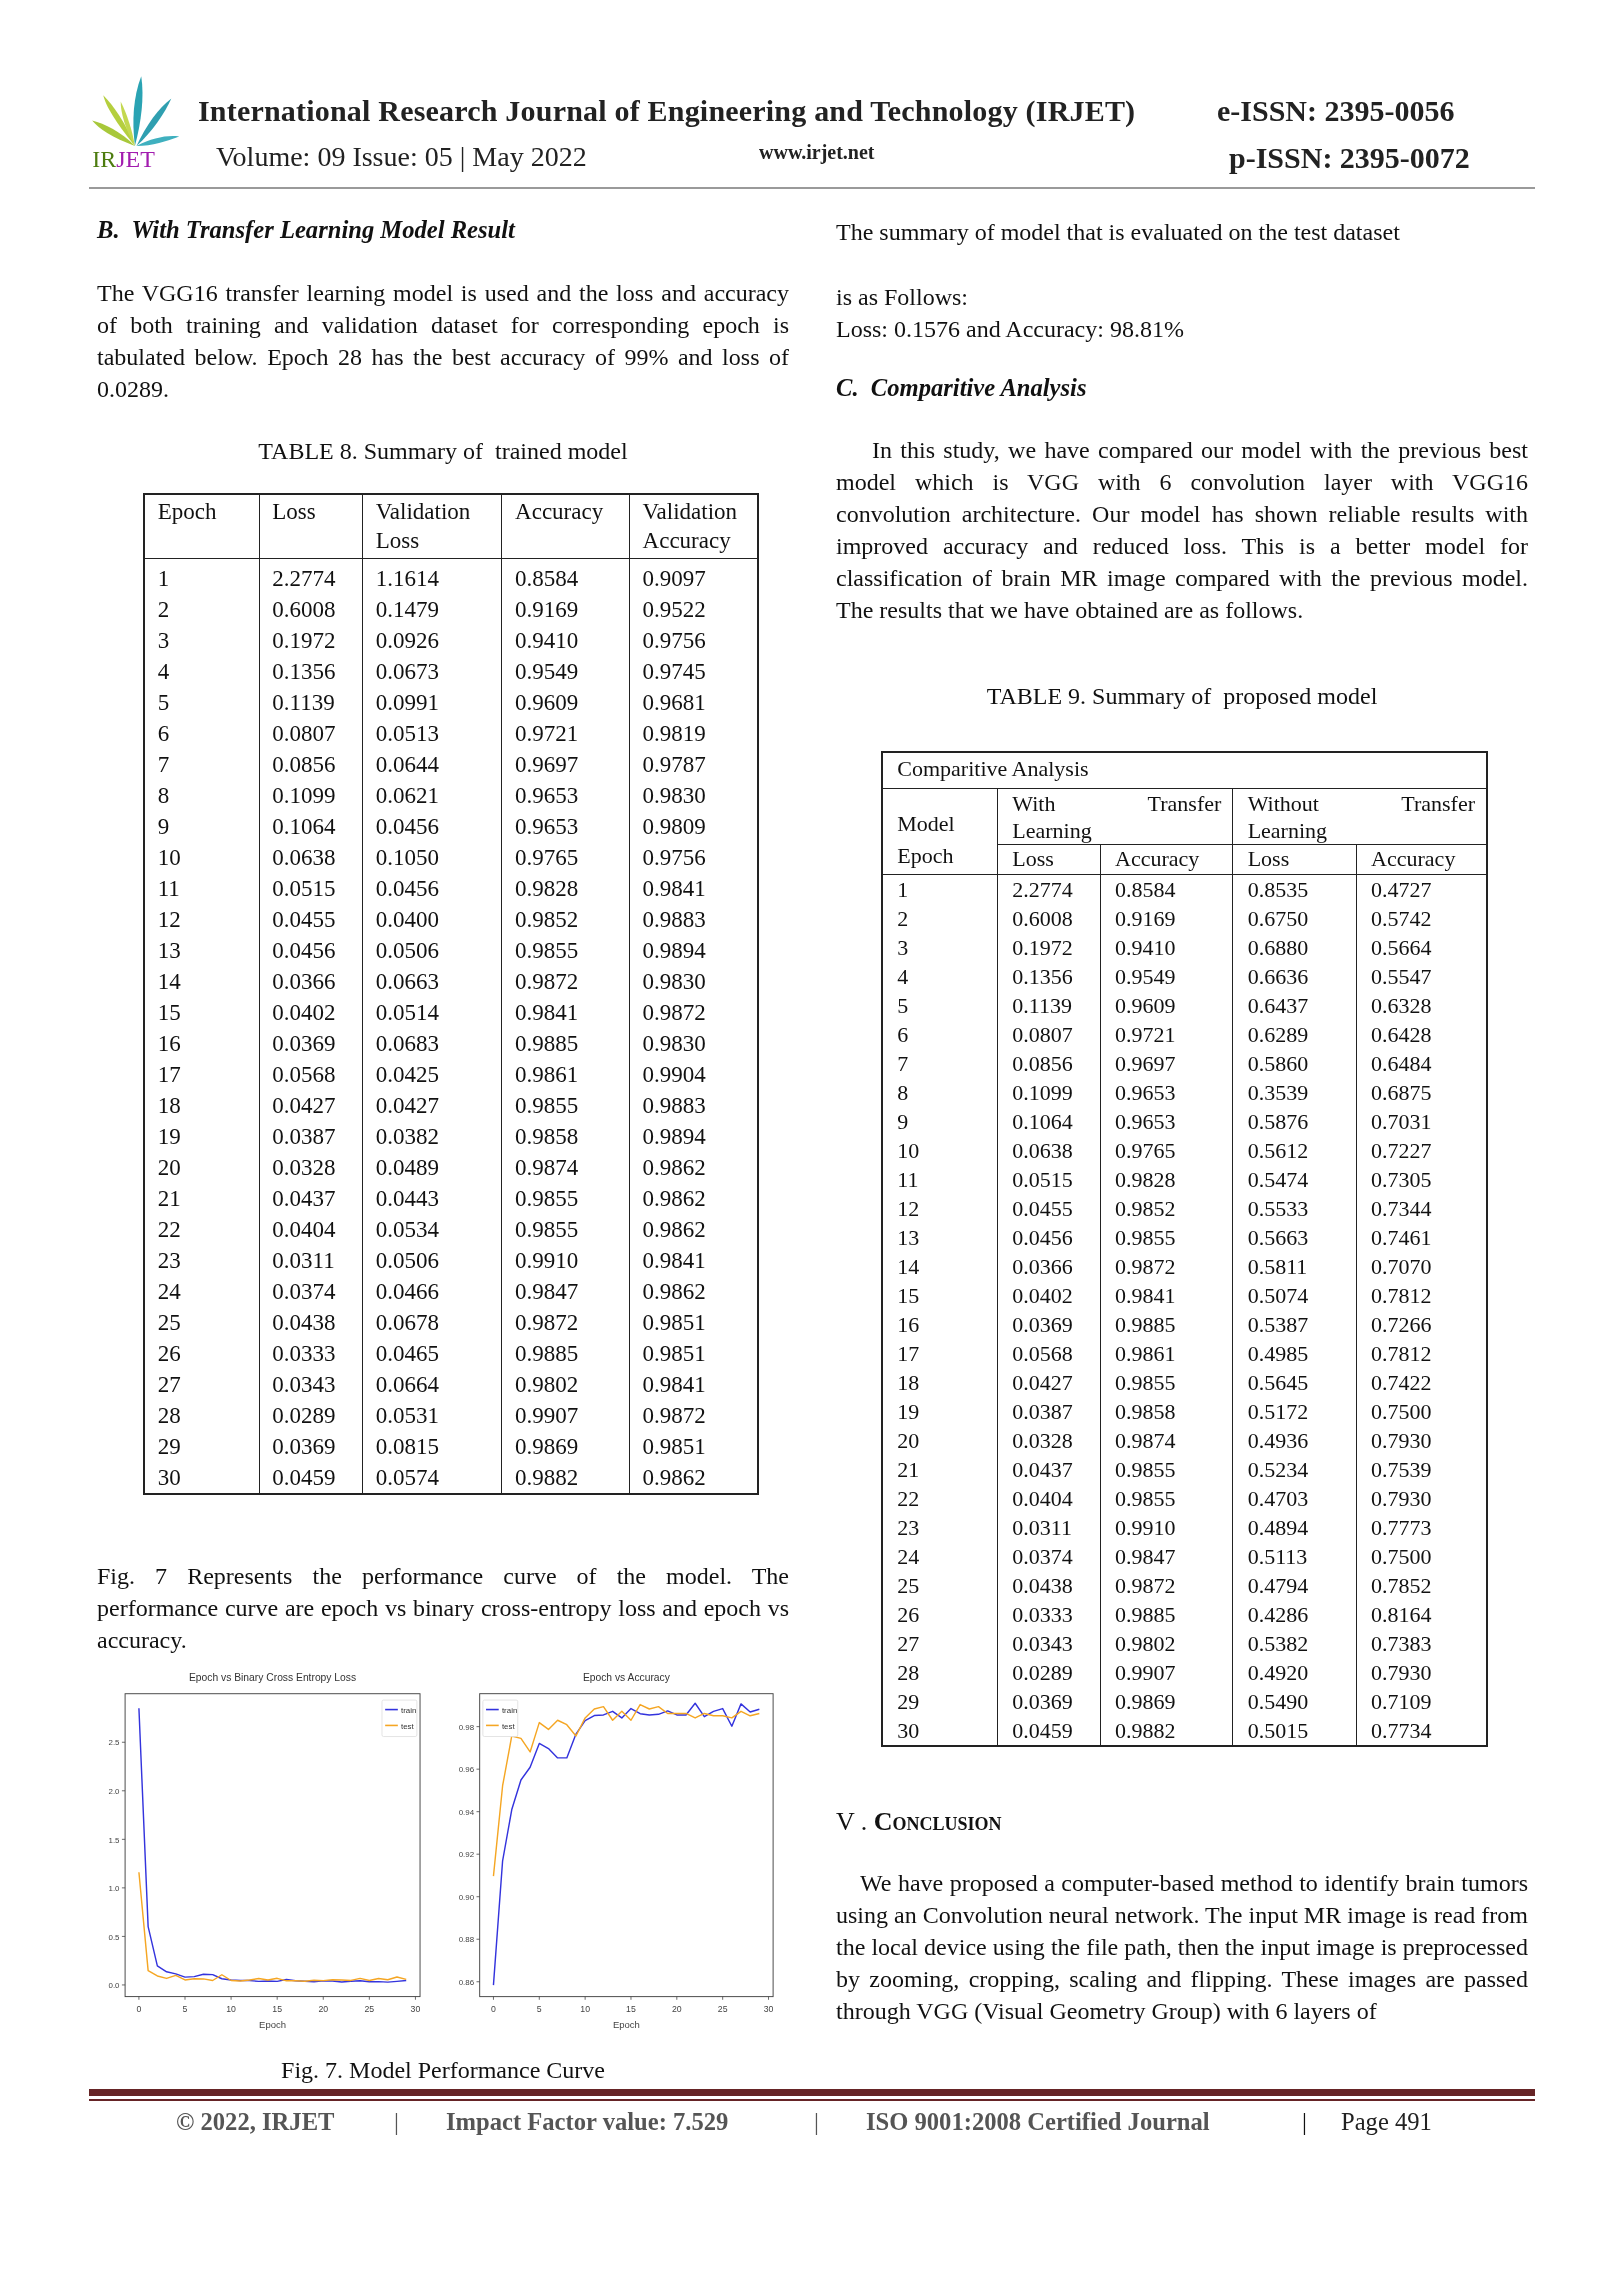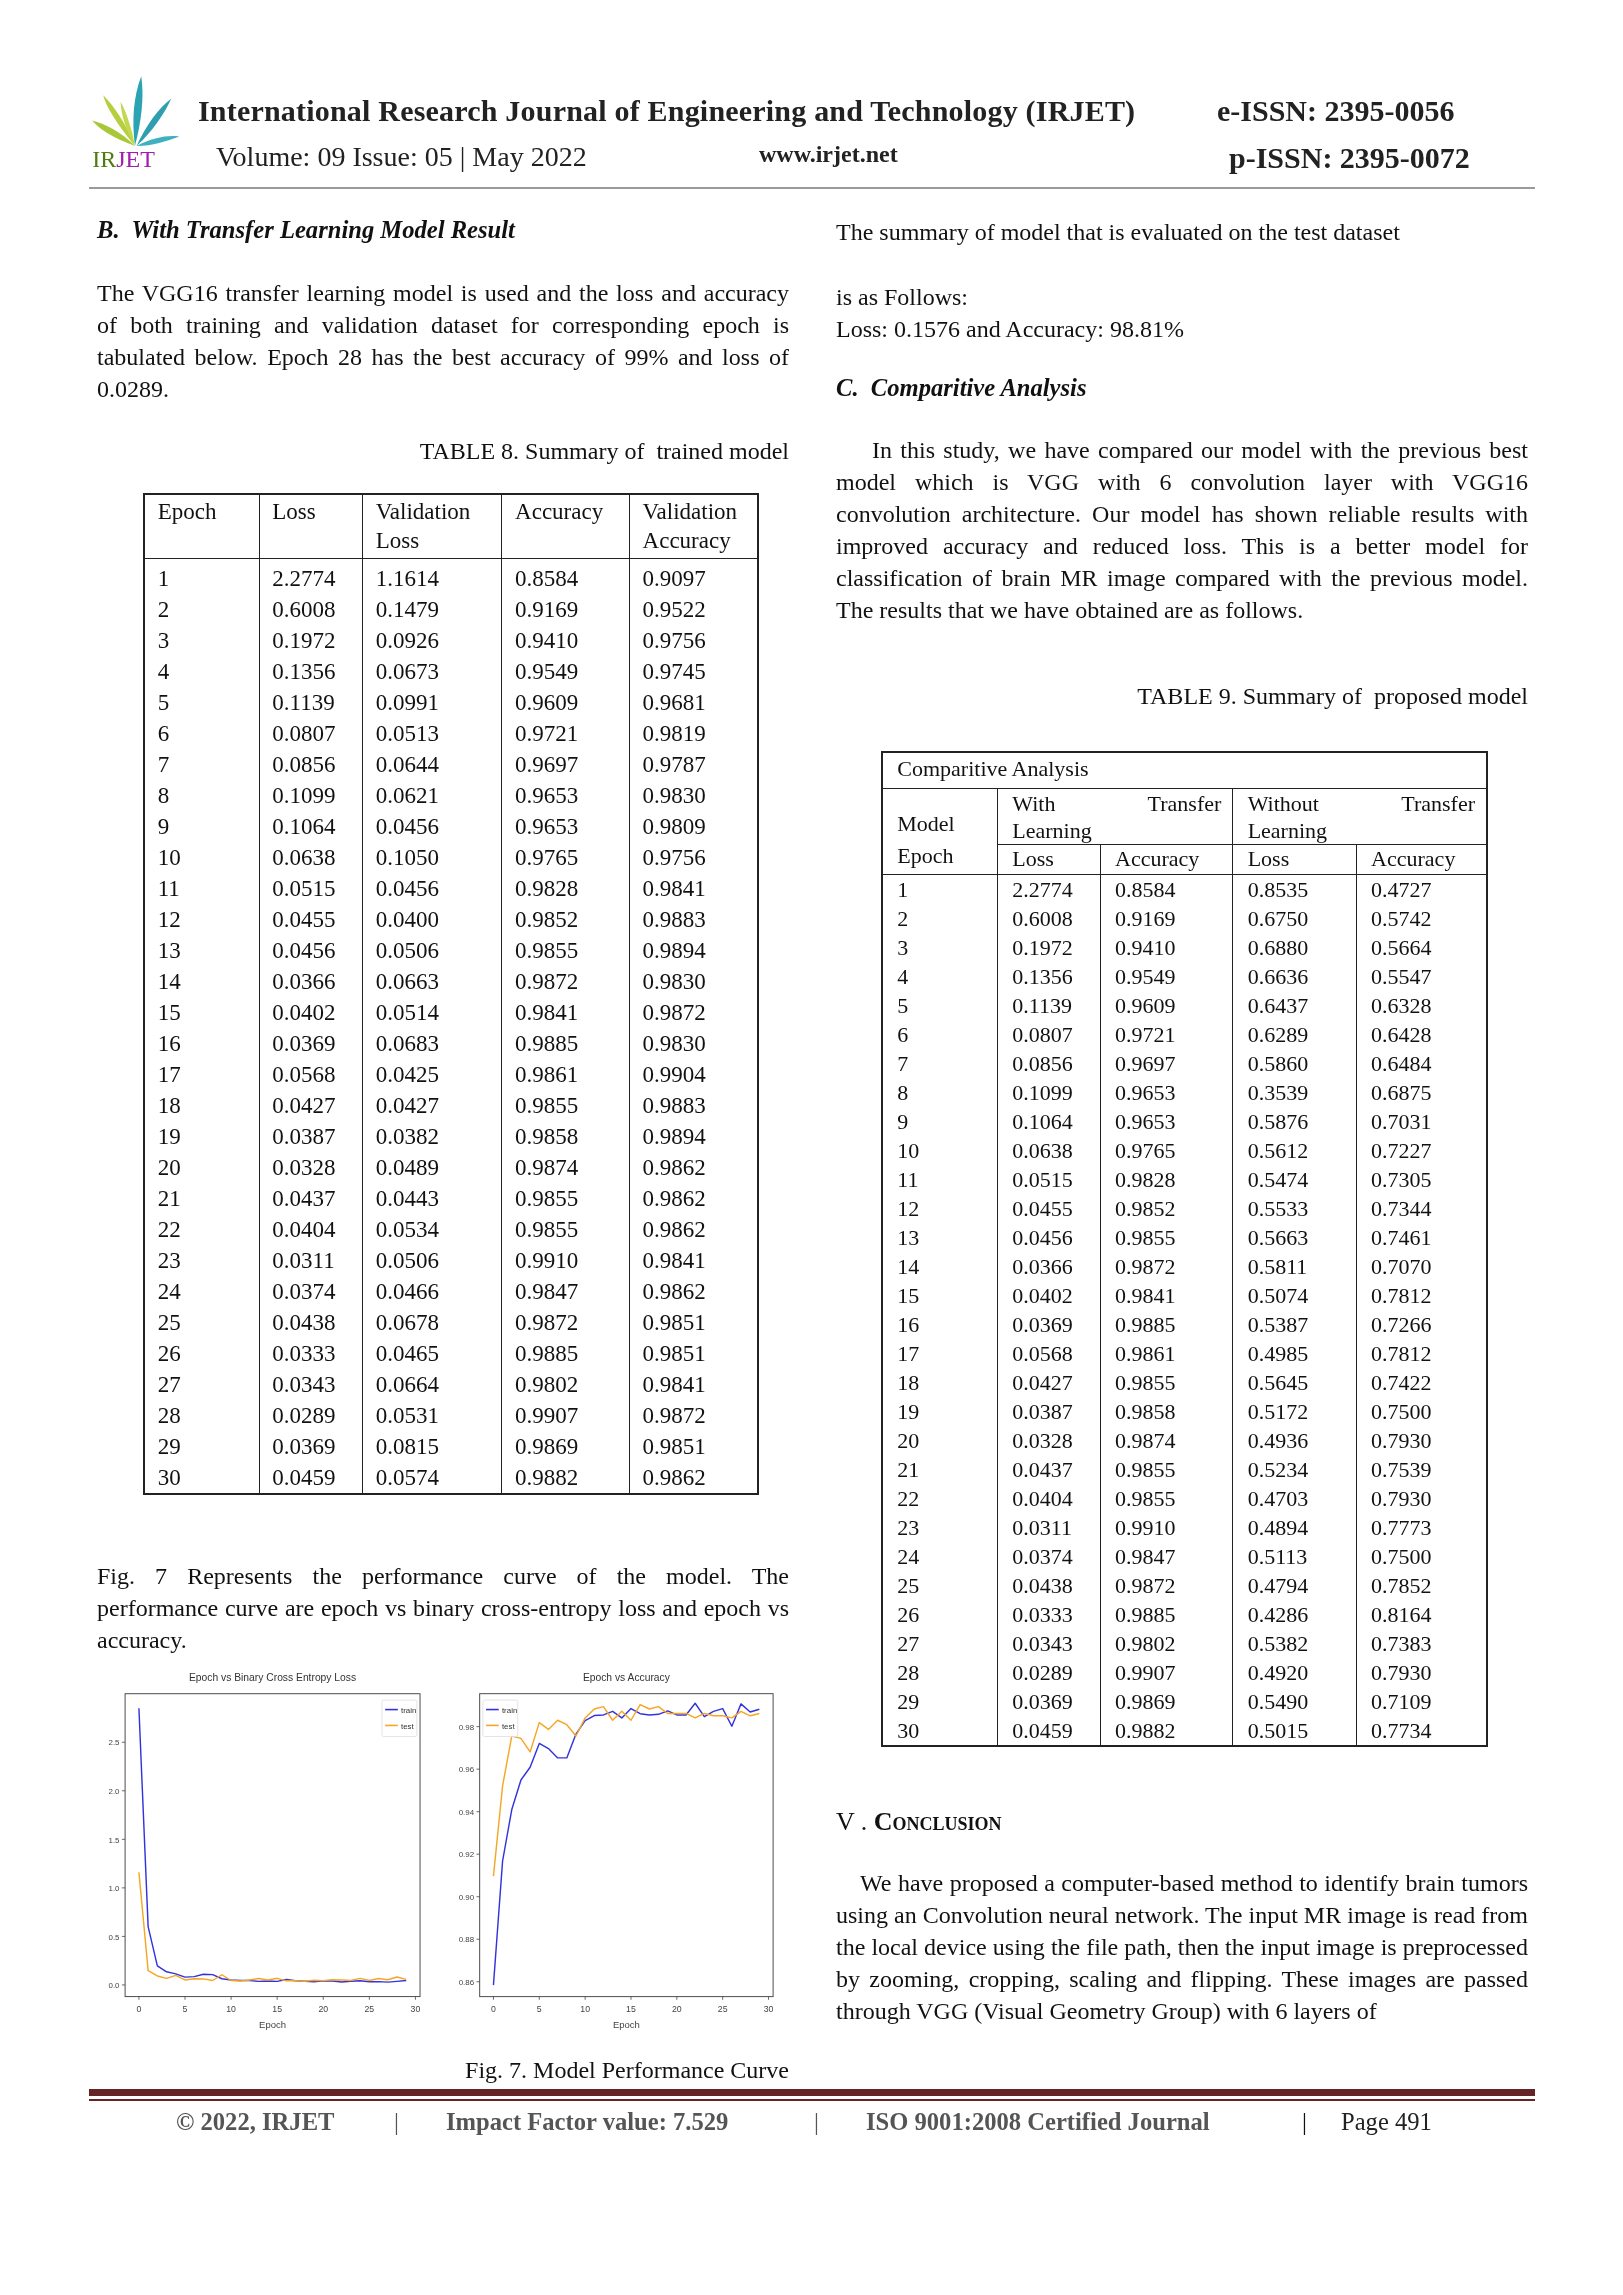--- a/index.html
+++ b/index.html
@@ -4,27 +4,27 @@
 <style>
   html, body { margin:0; padding:0; }
   body { width:1623px; height:2295px; background:#ffffff; position:relative; overflow:hidden;
          font-family:"Liberation Serif", "DejaVu Serif", serif; color:#111; }
   .abs { position:absolute; }
   
   #logo { left:89px; top:73px; width:95px; height:103px; }
   #hdr-title { left:198px; top:94px; font-size:30px; font-weight:bold; letter-spacing:0.2px; color:#222; white-space:nowrap; }
   #hdr-eissn { left:1217px; top:94px; font-size:30px; font-weight:bold; color:#222; white-space:nowrap; }
   #hdr-vol { left:216px; top:141px; font-size:28px; color:#222; white-space:nowrap; }
-  #hdr-web { left:759px; top:141px; font-size:24px; font-weight:bold; color:#222; white-space:nowrap; }
+  #hdr-web { left:759px; top:141px; font-size:20px; font-weight:bold; color:#222; white-space:nowrap; }
   #hdr-pissn { left:1229px; top:141px; font-size:30px; font-weight:bold; color:#222; white-space:nowrap; }
   #hdr-rule { left:89px; top:187px; width:1446px; height:2.4px; background:#9a9a9a; }
 
   .col-text { font-size:24px; line-height:32px; text-align:justify; }
   .heading-it { font-size:24.6px; font-weight:bold; font-style:italic; }
-  .caption { font-size:24px; text-align:right; }
+  .caption { font-size:24px; text-align:center; }
 
   
   #secB { left:97px; top:216px; }
   #secB-para { left:97px; top:277px; width:692px; }
   #t8-cap { left:97px; top:438px; width:692px; }
   #table8 { left:143px; top:493px; width:616px; }
   #fig-para { left:97px; top:1560px; width:692px; }
   #chart-loss { left:91px; top:1669px; width:333px; height:365px; }
   #chart-acc { left:444px; top:1669px; width:341px; height:365px; }
   #fig-cap { left:97px; top:2057px; width:692px; }

